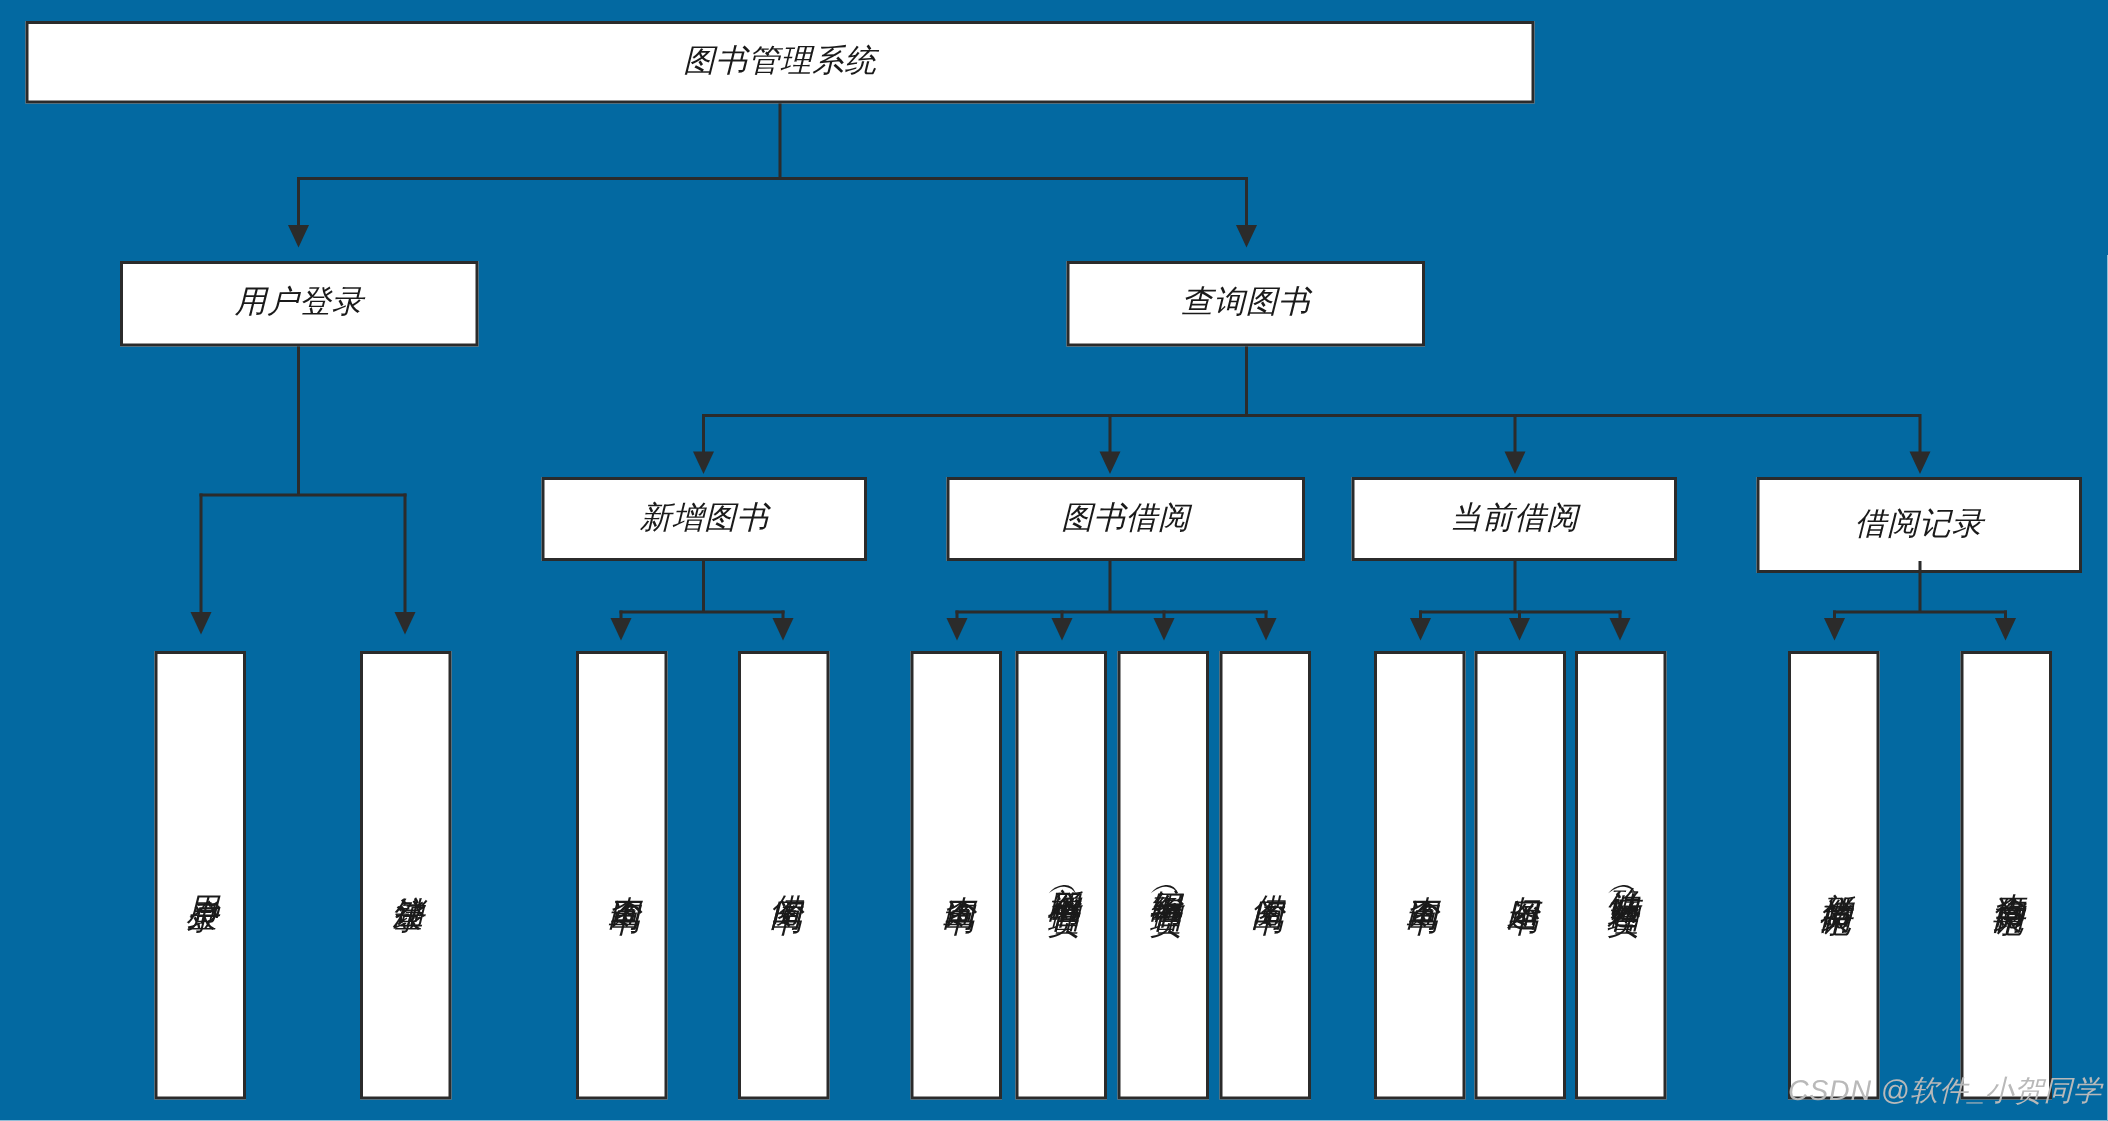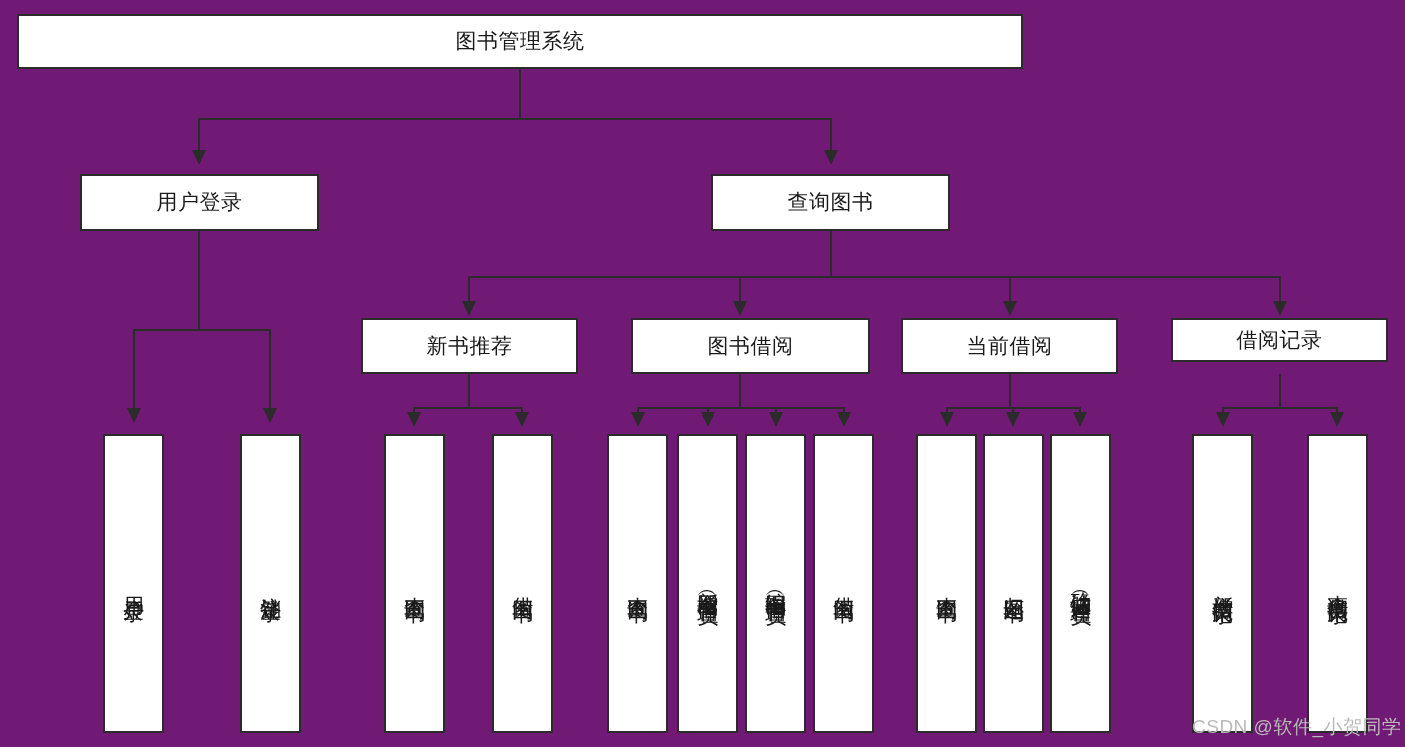--- a/index.html
+++ b/index.html
@@ -8,22 +8,23 @@
     padding: 0;
     background: #ffffff;
   }
   body {
     font-family: "Liberation Sans", "DejaVu Sans", sans-serif;
   }
   #canvas {
     position: relative;
     width: 1405px;
     height: 747px;
-    background: #701a75;
+    background: #0369a1;
     overflow: hidden;
+    font-style: italic;
   }
   
   .node {
     position: absolute;
     box-sizing: border-box;
     border: 2px solid #2b2b2b;
     background: #ffffff;
     display: flex;
     align-items: center;
     justify-content: center;
@@ -108,29 +109,29 @@
   <div class="vline" style="left:468px; top:276px; width:2px; height:28px;"></div>
   <div class="arrow" style="left:462px; top:301px;"></div>
   <div class="vline" style="left:739px; top:276px; width:2px; height:28px;"></div>
   <div class="arrow" style="left:733px; top:301px;"></div>
   <div class="vline" style="left:1009px; top:276px; width:2px; height:28px;"></div>
   <div class="arrow" style="left:1003px; top:301px;"></div>
   <div class="vline" style="left:1279px; top:276px; width:2px; height:28px;"></div>
   <div class="arrow" style="left:1273px; top:301px;"></div>
 
   <div class="node h" style="left:361px; top:318px; width:217px; height:56px;">
-    <span>新书推荐</span>
+    <span>新增图书</span>
   </div>
   <div class="node h" style="left:631px; top:318px; width:239px; height:56px;">
     <span>图书借阅</span>
   </div>
   <div class="node h" style="left:901px; top:318px; width:217px; height:56px;">
     <span>当前借阅</span>
   </div>
-  <div class="node h" style="left:1171px; top:318px; width:217px; height:44px;">
+  <div class="node h" style="left:1171px; top:318px; width:217px; height:64px;">
     <span>借阅记录</span>
   </div>
 
   <div class="vline" style="left:468px; top:374px; width:2px; height:34px;"></div>
   <div class="hline" style="left:413px; top:407px; width:110px; height:2px;"></div>
   <div class="vline" style="left:413px; top:407px; width:2px; height:8px;"></div>
   <div class="arrow" style="left:407px; top:412px;"></div>
   <div class="vline" style="left:521px; top:407px; width:2px; height:8px;"></div>
   <div class="arrow" style="left:515px; top:412px;"></div>
 

